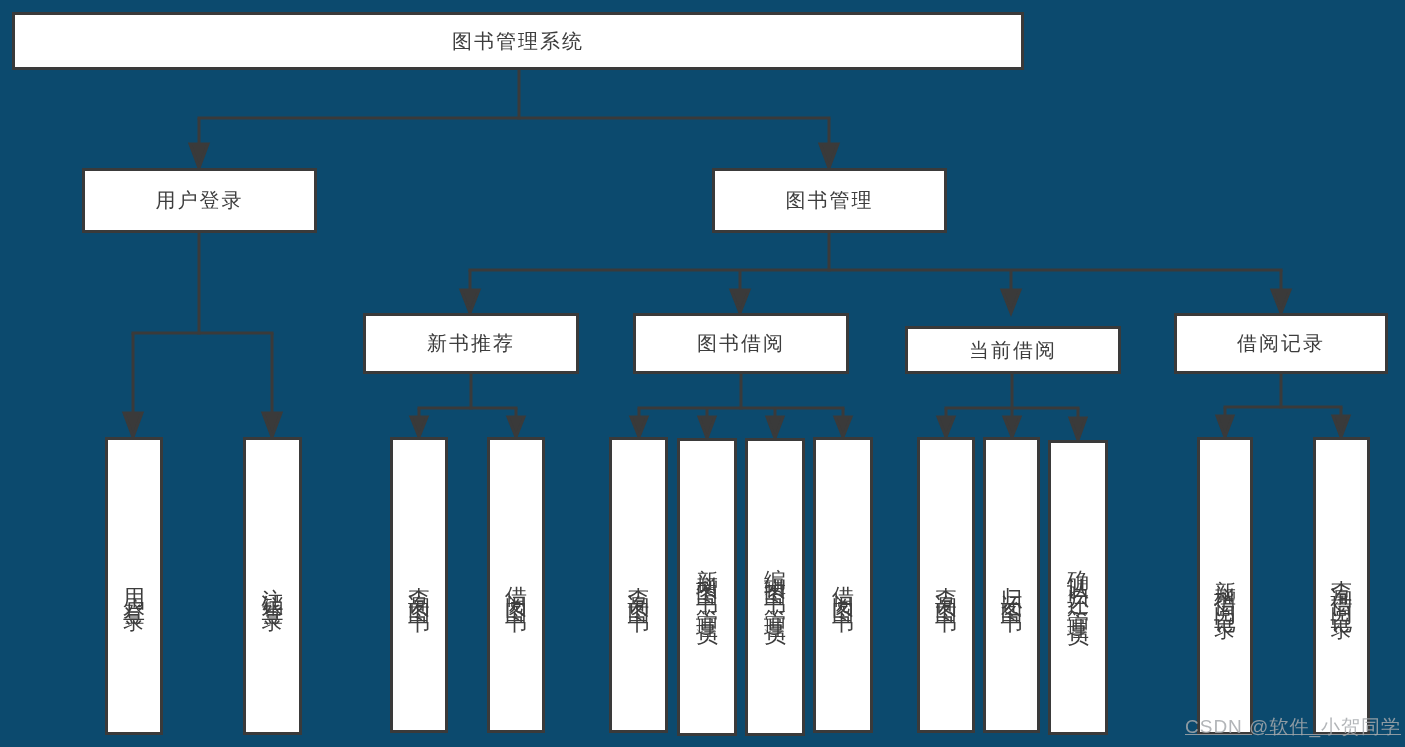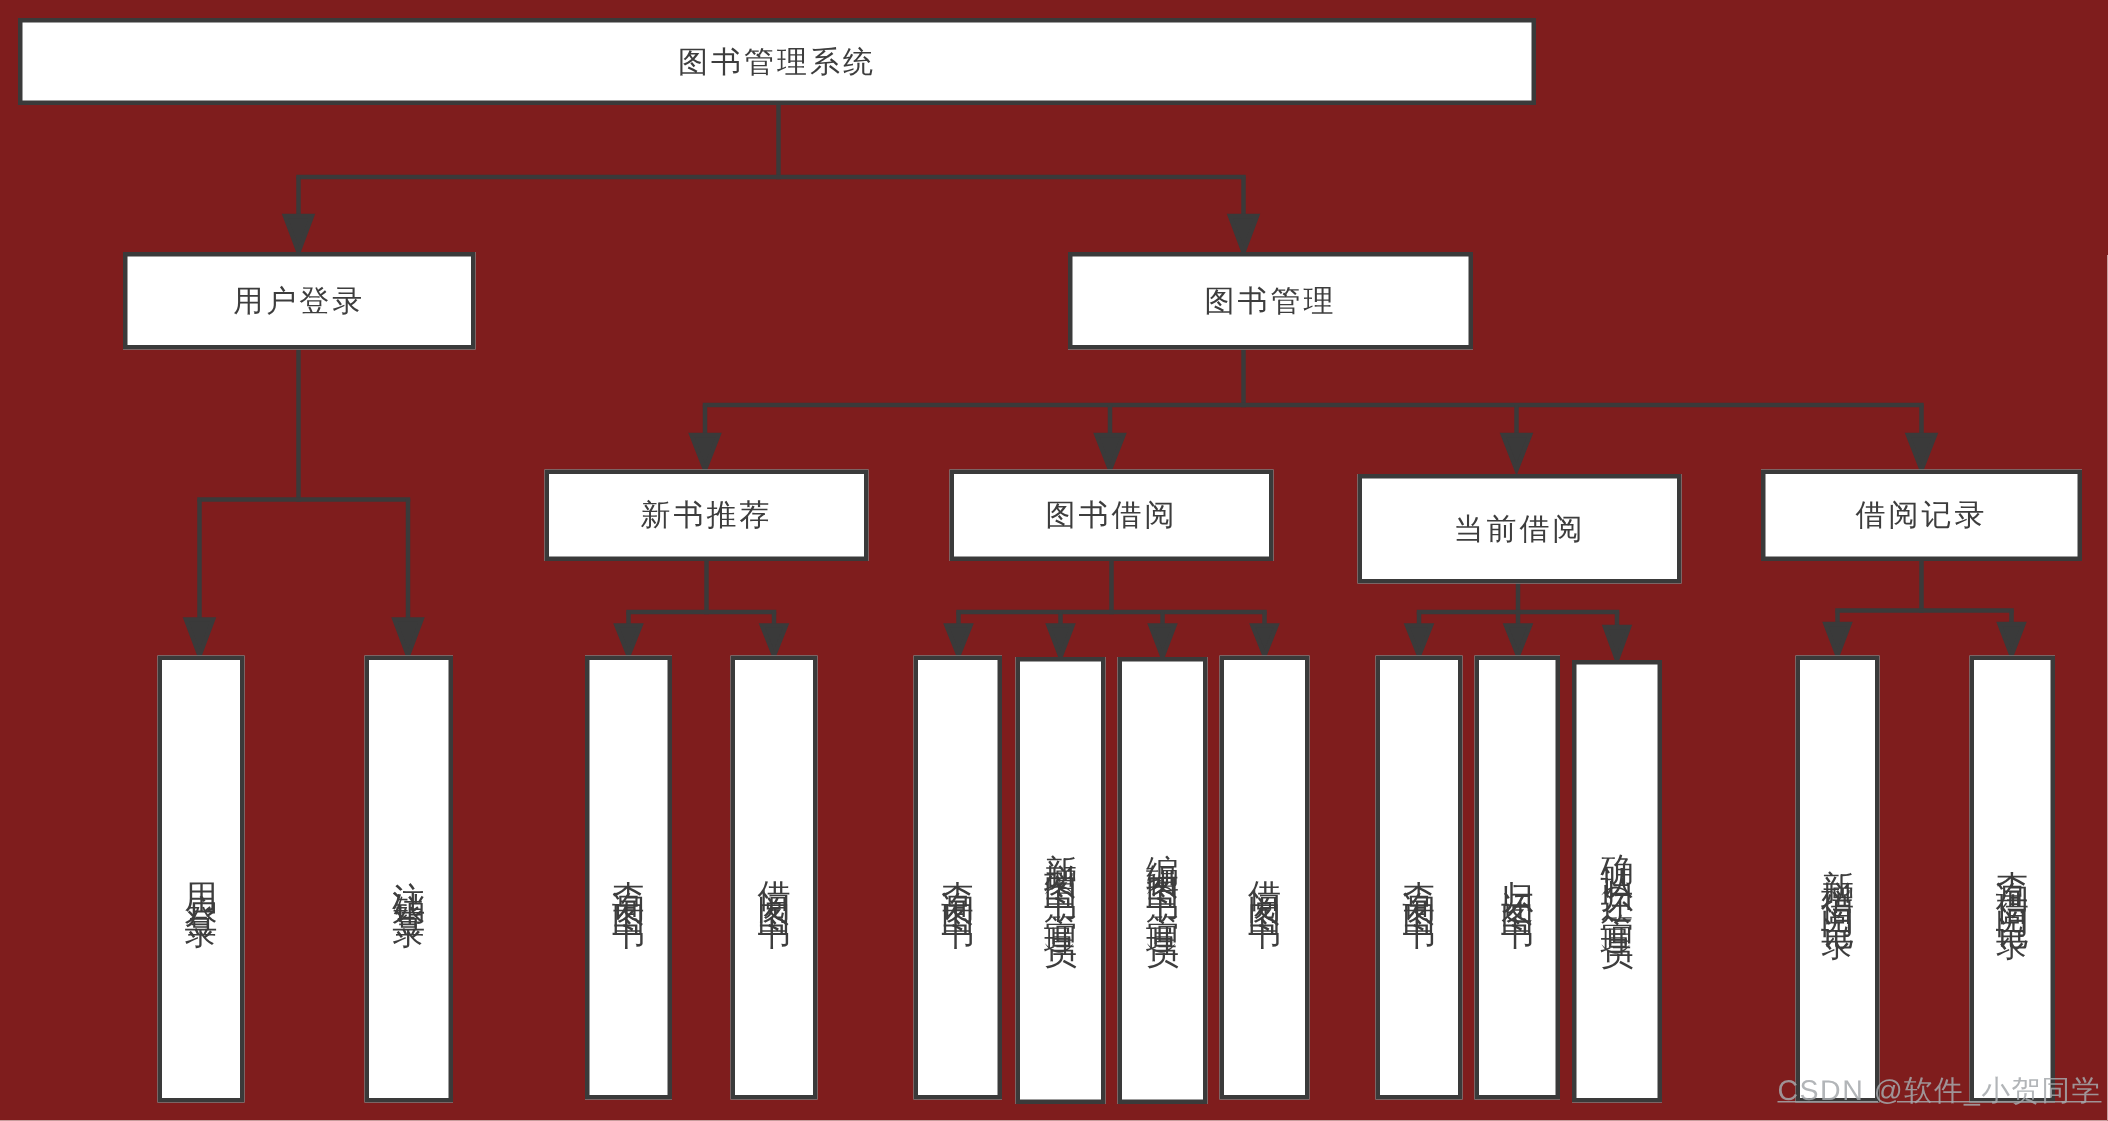--- a/index.html
+++ b/index.html
@@ -1,17 +1,17 @@
 <!DOCTYPE html>
 <html><head>
 <meta charset="utf-8">
 <style>
   html,body{margin:0;padding:0;background:#ffffff;}
   .stage{
-    position:relative;width:1405px;height:747px;background:#7f1d1d;
+    position:relative;width:1405px;height:747px;background:#0c4a6e;
     font-family:"Liberation Sans",sans-serif;overflow:hidden;
   }
   .wires{position:absolute;left:0;top:0;z-index:1;}
   .box{
     position:absolute;box-sizing:border-box;background:#ffffff;
     border:3px solid #3a3a3a;display:flex;align-items:center;justify-content:center;
     color:#3d3d3d;z-index:2;
   }
   .box.h .lbl{font-size:20px;letter-spacing:2px;white-space:nowrap;}
   .box.v .lbl{
@@ -106,31 +106,31 @@
     </g>
   </svg>
 
   <div class="box h" style="left:12px;top:12px;width:1012px;height:58px">
     <span class="lbl">图书管理系统</span>
   </div>
 
   <div class="box h" style="left:82px;top:168px;width:235px;height:65px">
     <span class="lbl">用户登录</span>
   </div>
-  <div class="box h" style="left:712px;top:168px;width:270px;height:65px">
+  <div class="box h" style="left:712px;top:168px;width:235px;height:65px">
     <span class="lbl">图书管理</span>
   </div>
 
   <div class="box h" style="left:633px;top:313px;width:216px;height:61px">
     <span class="lbl">图书借阅</span>
   </div>
   <div class="box h" style="left:363px;top:313px;width:216px;height:61px">
     <span class="lbl">新书推荐</span>
   </div>
-  <div class="box h" style="left:905px;top:316px;width:216px;height:73px">
+  <div class="box h" style="left:905px;top:326px;width:216px;height:48px">
     <span class="lbl">当前借阅</span>
   </div>
   <div class="box h" style="left:1174px;top:313px;width:214px;height:61px">
     <span class="lbl">借阅记录</span>
   </div>
 
   <div class="box v" style="left:105px;top:437px;width:58px;height:298px">
     <span class="lbl">用户登录</span>
   </div>
   <div class="box v" style="left:243px;top:437px;width:59px;height:298px">

